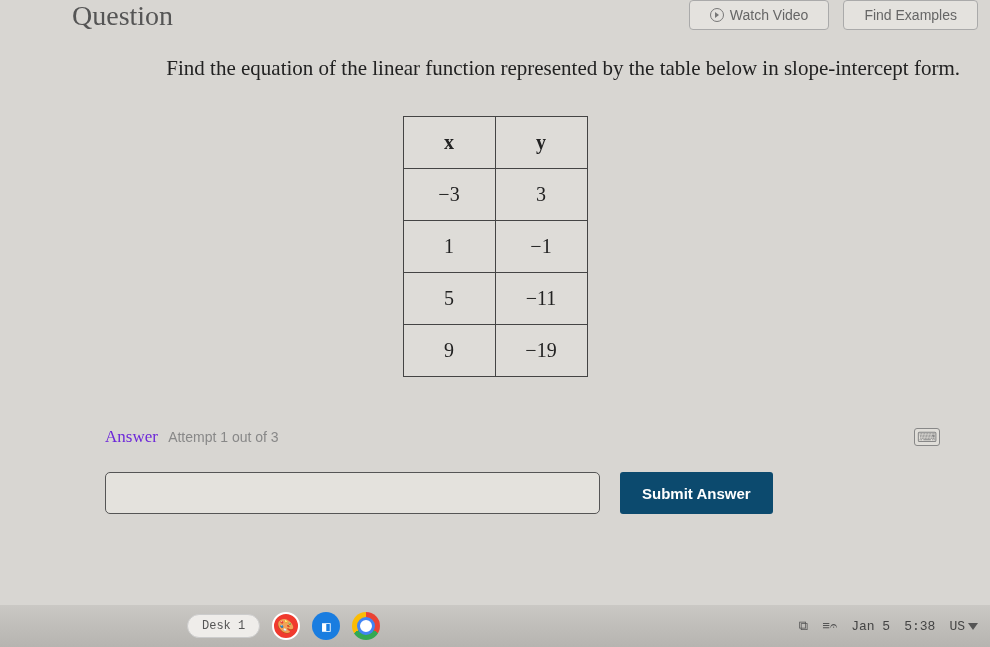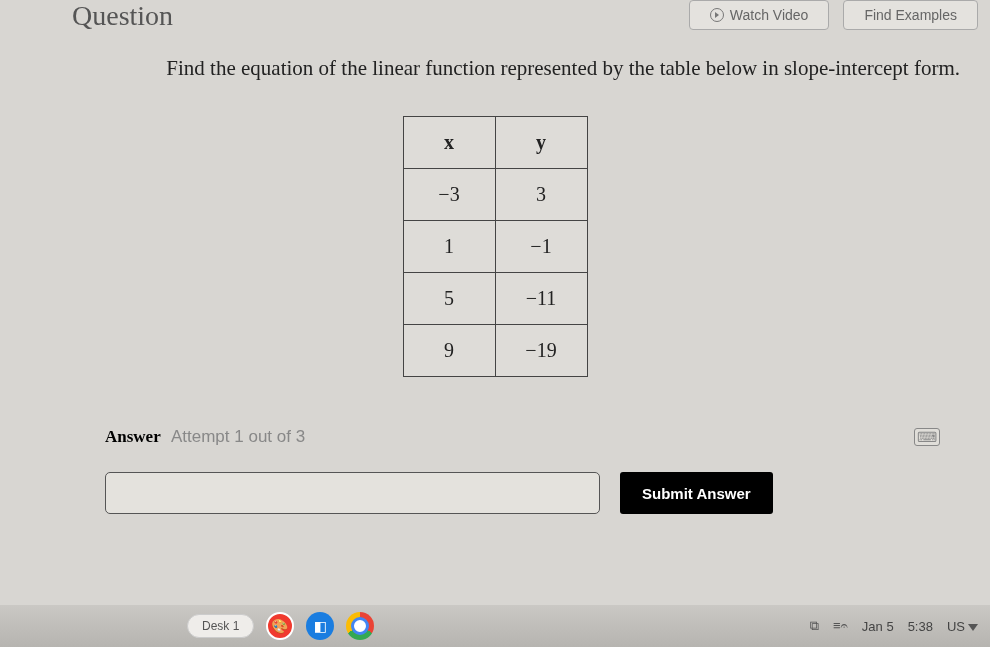--- a/index.html
+++ b/index.html
@@ -87,22 +87,22 @@
     }
     .answer-line {
       display: flex;
       align-items: center;
       justify-content: space-between;
       padding: 50px 50px 0 105px;
     }
     .answer-label {
       font-size: 17px;
     }
-    .answer-label .bold { font-weight: bold; color: #000000; }
-    .answer-label .attempt { color: #888; font-family: Arial, sans-serif; font-size: 17px; margin-left: 6px;}
+    .answer-label .bold { font-weight: normal; color: #6d28d9; }
+    .answer-label .attempt { color: #888; font-family: Arial, sans-serif; font-size: 14px; margin-left: 6px;}
     .keyboard-icon {
       width: 26px; height: 18px;
       border: 1.5px solid #888;
       border-radius: 3px;
       display: flex;
       align-items: center;
       justify-content: center;
       font-size: 9px;
       color: #888;
       background: #e0ded9;
@@ -119,42 +119,42 @@
       flex: 0 0 495px;
       height: 42px;
       border: 1.5px solid #555;
       border-radius: 5px;
       background: #e4e2dd;
       font-size: 18px;
       padding: 0 10px;
       font-family: Georgia, serif;
     }
     .submit-btn {
-      background: #000000;
+      background: #0c4a6e;
       color: #fff;
       border: none;
       height: 42px;
       padding: 0 22px;
       font-size: 15px;
       font-family: Arial, sans-serif;
       font-weight: bold;
       border-radius: 3px;
       cursor: pointer;
     }
     .taskbar {
       position: absolute;
       bottom: 0;
       left: 0; right: 0;
       height: 42px;
       background: linear-gradient(#cac8c4, #b6b4b0);
       display: flex;
       align-items: center;
       padding: 0 12px;
       gap: 3px;
-      font-family: Liberation Sans, sans-serif;
+      font-family: Liberation Mono, monospace;
     }
     .taskbar .left-group { display: flex; align-items: center; gap: 12px; margin-left: 175px;}
     .taskbar .spacer { flex: 1; }
     .desk-pill {
       background: #efedea;
       border-radius: 14px;
       padding: 4px 14px;
       font-size: 12px;
       color: #555;
       border: 1px solid #ccc;

